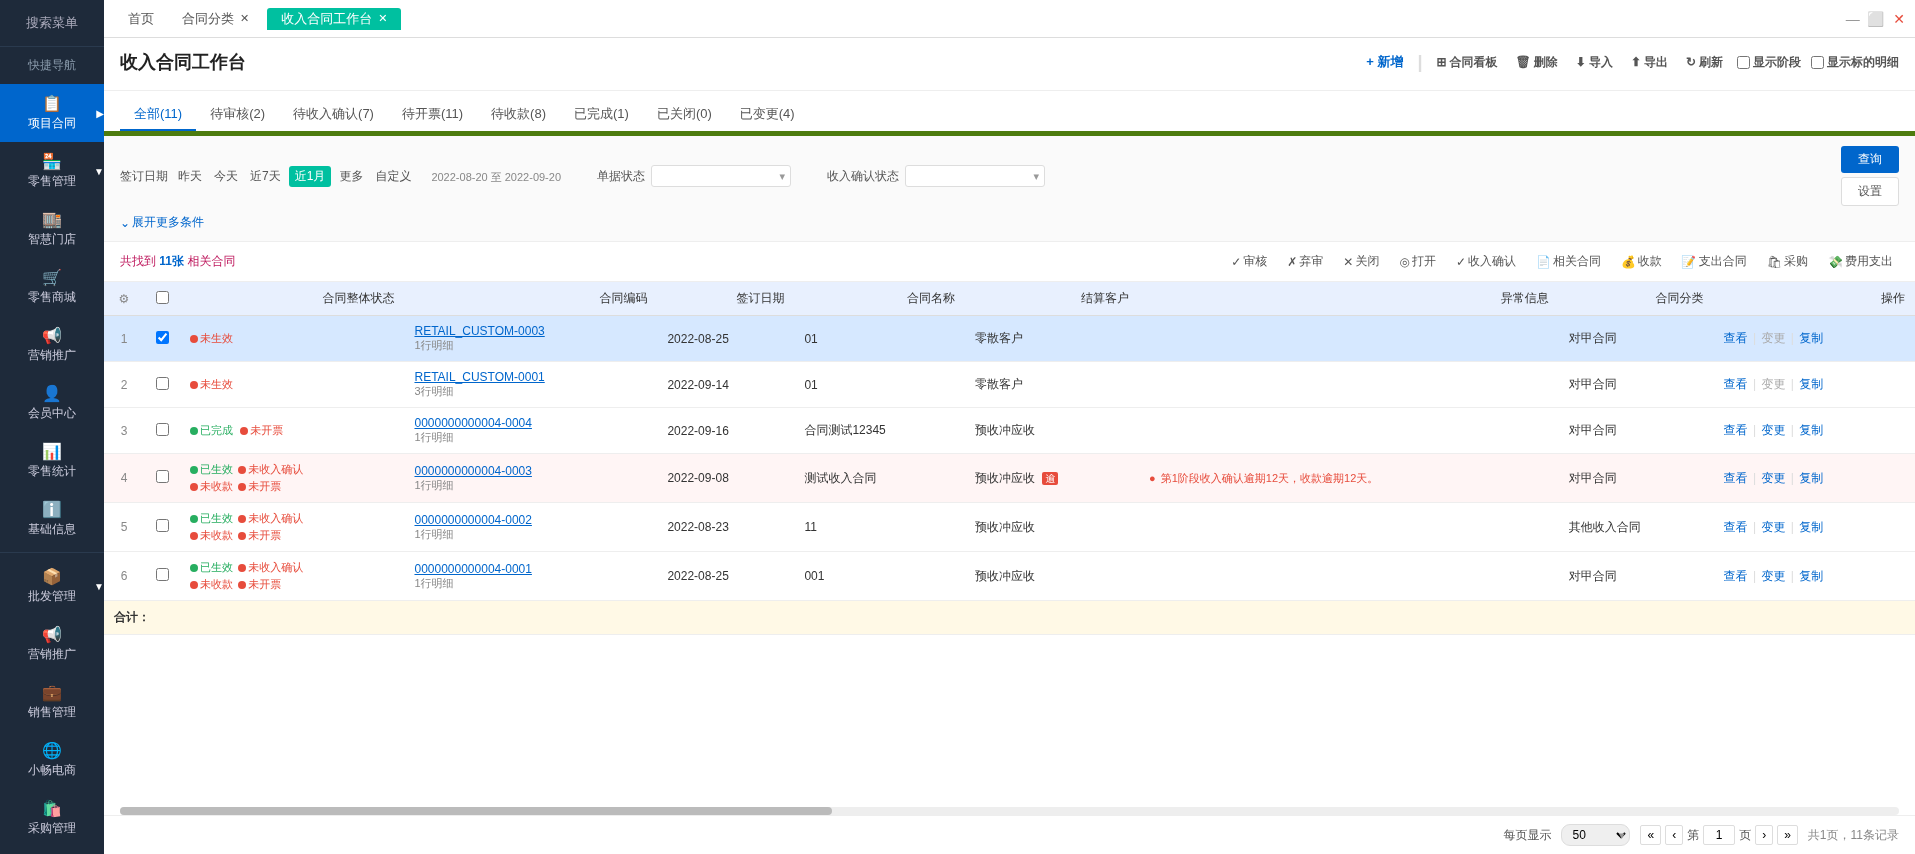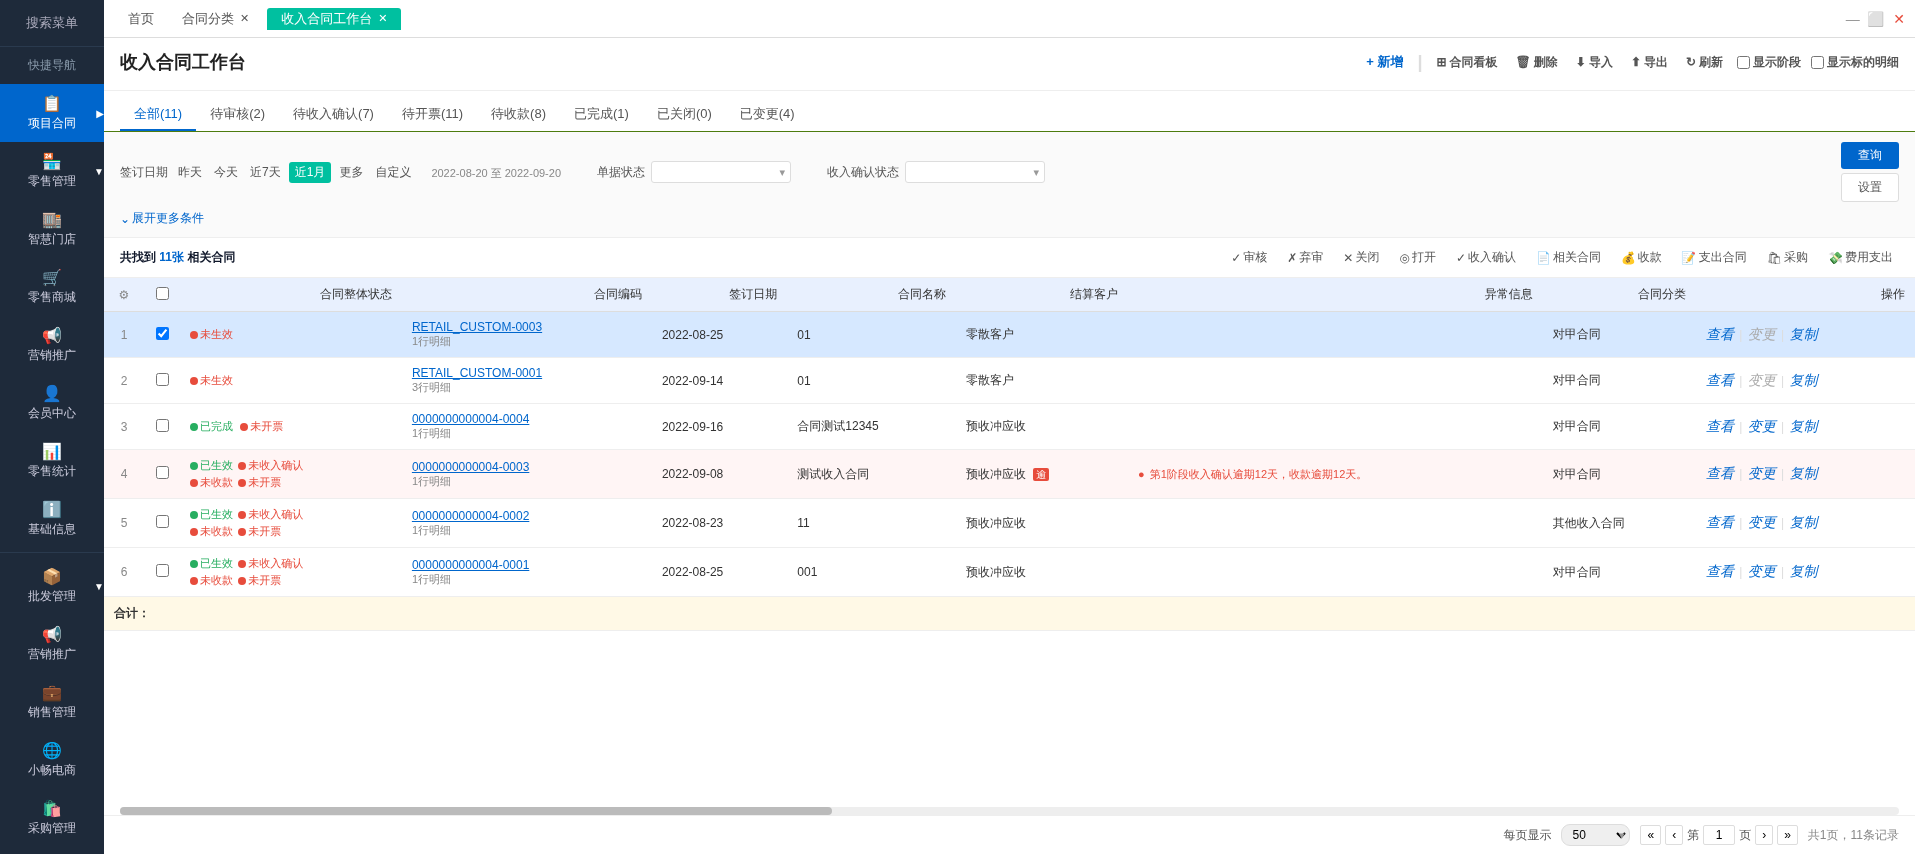--- a/index.html
+++ b/index.html
@@ -33,21 +33,21 @@
 
     
     .page-header { padding: 12px 16px 6px 16px; border-bottom: 1px solid #eee; flex-shrink: 0; }
     .page-title { font-size: 18px; font-weight: bold; color: #222; margin-bottom: 10px; display: flex; align-items: center; justify-content: space-between; }
     .page-title-actions { display: flex; align-items: center; gap: 10px; }
     .action-btn { display: flex; align-items: center; gap: 3px; cursor: pointer; color: #555; font-size: 12px; padding: 2px 4px; }
     .action-btn-add { color: #0066cc; font-weight: bold; }
     .checkbox-label { display: flex; align-items: center; gap: 3px; font-size: 12px; color: #555; }
 
     
-    .filter-tabs { display: flex; align-items: center; gap: 0; padding: 8px 16px 0 16px; border-bottom: 1px solid #4d7c0f; flex-shrink: 0; }
+    .filter-tabs { display: flex; align-items: center; gap: 0; padding: 8px 16px 0 16px; border-bottom: 5px solid #4d7c0f; flex-shrink: 0; }
     .filter-tab { padding: 6px 14px; cursor: pointer; color: #555; font-size: 13px; border-bottom: 2px solid transparent; }
     .filter-tab.active { color: #0066cc; border-bottom: 2px solid #0066cc; }
 
     
     .search-bar { padding: 10px 16px; border-bottom: 1px solid #eee; flex-shrink: 0; background: #fafafa; }
     .search-row { display: flex; align-items: center; gap: 16px; flex-wrap: wrap; }
     .search-field { display: flex; align-items: center; gap: 6px; }
     .search-label { color: #555; font-size: 12px; white-space: nowrap; }
     .date-options { display: flex; gap: 4px; align-items: center; }
     .date-option { font-size: 12px; color: #555; cursor: pointer; padding: 2px 4px; }
@@ -58,21 +58,21 @@
     .select-wrapper { position: relative; display: inline-block; }
     .select-wrapper::after { content: "▾"; position: absolute; right: 6px; top: 50%; transform: translateY(-50%); color: #999; font-size: 11px; pointer-events: none; }
     .btn-query { background: #0066cc; color: #fff; border: none; border-radius: 3px; padding: 5px 16px; cursor: pointer; font-size: 12px; }
     .btn-set { background: #fff; color: #555; border: 1px solid #ddd; border-radius: 3px; padding: 5px 16px; cursor: pointer; font-size: 12px; }
     .expand-btn { color: #0066cc; font-size: 12px; cursor: pointer; display: flex; align-items: center; gap: 2px; }
     .search-actions { display: flex; flex-direction: column; gap: 4px; margin-left: auto; }
 
     
     .table-toolbar { padding: 8px 16px; display: flex; align-items: center; justify-content: space-between; border-bottom: 1px solid #eee; flex-shrink: 0; }
     .total-text { color: #555; font-size: 12px; }
-    .total-text span { color: #0f172a; font-weight: bold; }
+    .total-text span { color: #be185d; font-weight: normal; }
     .toolbar-actions { display: flex; gap: 8px; align-items: center; }
     .toolbar-btn { display: flex; align-items: center; gap: 2px; cursor: pointer; color: #555; font-size: 12px; padding: 3px 6px; border-radius: 2px; }
 
     
     .table-wrapper { flex: 1; overflow: auto; }
     table { width: 100%; border-collapse: collapse; font-size: 12px; }
     thead tr { background: #e8f0fe; }
     th { padding: 8px 10px; text-align: right; color: #333; font-weight: normal; border-bottom: 1px solid #ddd; white-space: nowrap; }
     td { padding: 8px 10px; border-bottom: 1px solid #eee; color: #333; vertical-align: middle; }
     tr.selected td { background: #d6e8ff; }
@@ -80,21 +80,21 @@
     .col-checkbox { width: 36px; text-align: center; }
     .status-tag { display: inline-flex; align-items: center; gap: 2px; font-size: 11px; }
     .status-invalid { color: #e74c3c; }
     .status-done { color: #27ae60; }
     .status-effective { color: #27ae60; }
     .status-circle { width: 8px; height: 8px; border-radius: 50%; display: inline-block; }
     .status-circle.red { background: #e74c3c; }
     .status-circle.green { background: #27ae60; }
     .link { color: #0066cc; text-decoration: underline; cursor: pointer; }
     .sub-text { color: #888; font-size: 11px; }
-    .op-link { color: #0066cc; cursor: pointer; font-size: 14px; font-style: italic; }
+    .op-link { color: #0066cc; cursor: pointer; font-size: 12px; }
     .op-sep { color: #ddd; margin: 0 2px; }
     .error-info { color: #e74c3c; font-size: 11px; }
     .warning-icon { color: #e74c3c; margin-right: 2px; }
 
     
     .table-footer { padding: 8px 16px; display: flex; align-items: center; justify-content: flex-end; border-top: 1px solid #eee; gap: 10px; background: #fff; flex-shrink: 0; }
     .page-size-label { color: #555; font-size: 12px; }
     .page-size-select { border: 1px solid #ddd; border-radius: 9px; padding: 2px 20px 2px 6px; font-size: 12px; }
     .pagination { display: flex; align-items: center; gap: 4px; }
     .page-btn { border: 1px solid #ddd; background: #fff; padding: 2px 6px; cursor: pointer; font-size: 12px; border-radius: 2px; }

